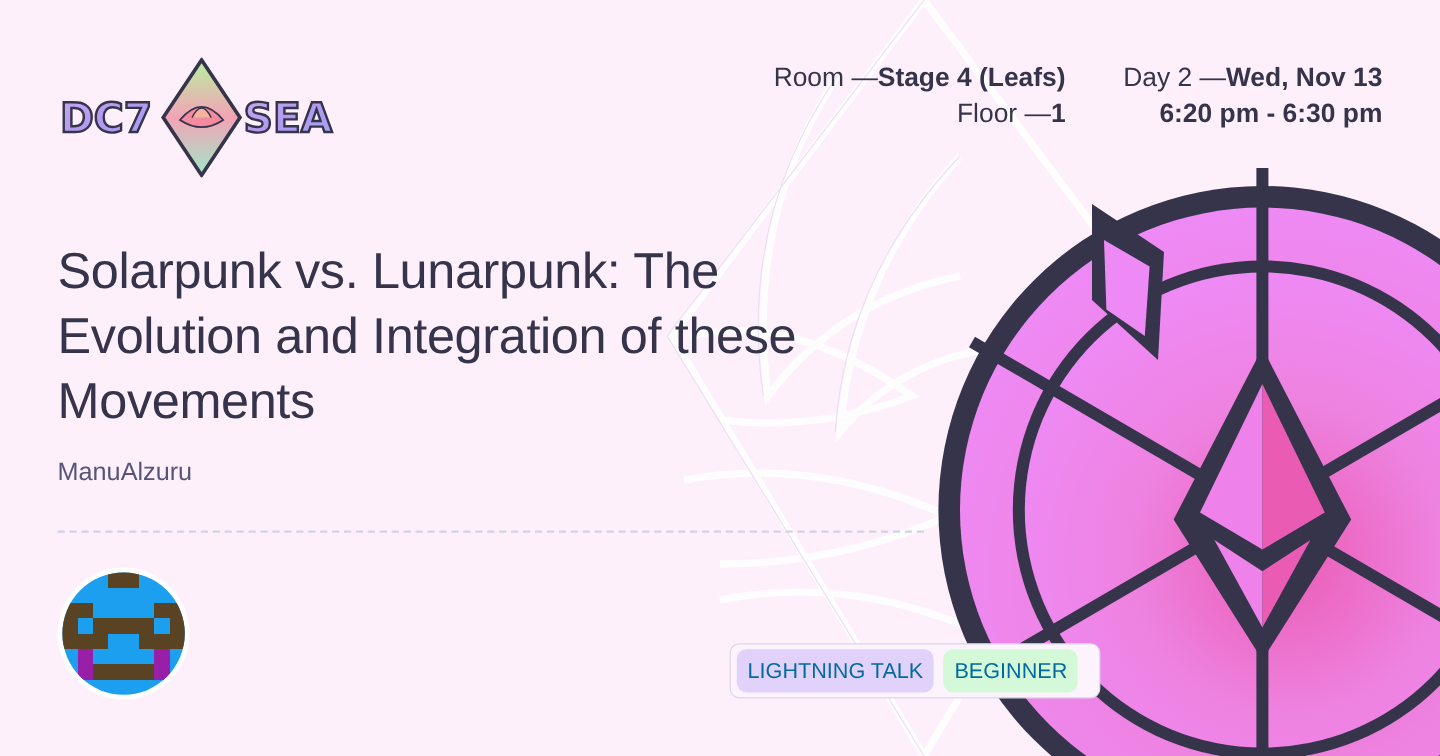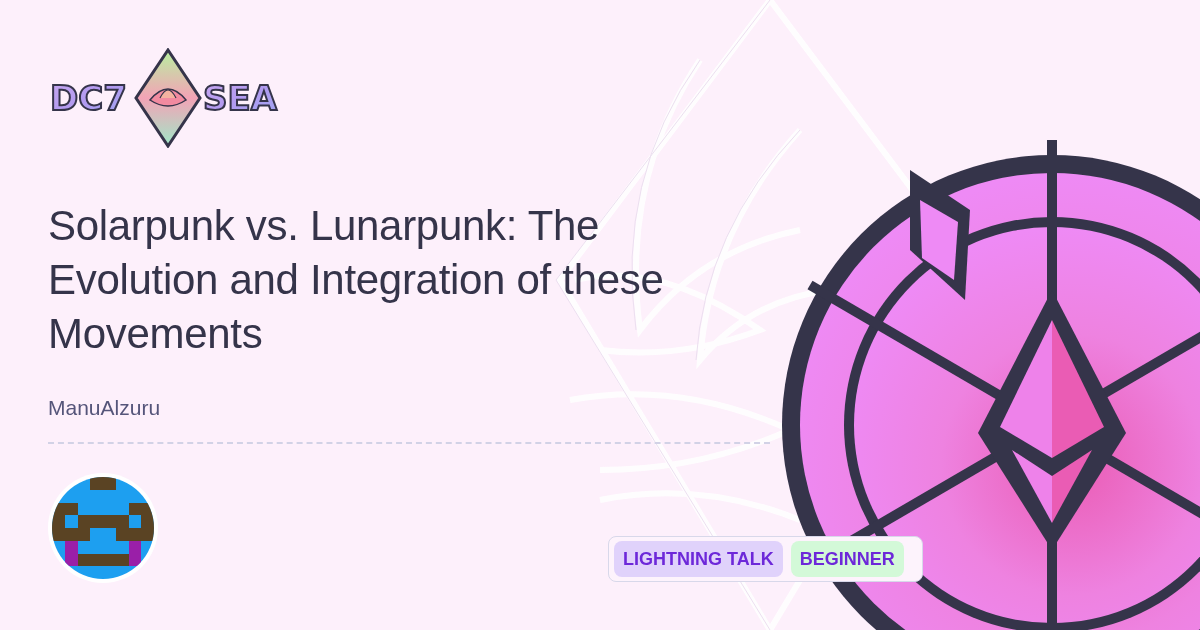--- a/index.html
+++ b/index.html
@@ -15,38 +15,38 @@
   .logo { position: absolute; left: 48px; top: 48px; width: 240px; height: 100px; }
   .meta { position: absolute; top: 50px; right: 48px; display: flex; gap: 48px; font-size: 22px; line-height: 30px; }
   .meta .col { text-align: right; }
   .meta .lbl { font-weight: normal; color: #35344a; }
   .meta .val { font-weight: bold; color: #35344a; }
   .title {
     position: absolute; left: 48px; top: 199px; width: 660px;
     font-size: 42px; line-height: 54px; font-weight: normal; color: #35344a;
     letter-spacing: -0.3px;
   }
-  .speaker { position: absolute; left: 48px; top: 396px; font-size: 21px; color: #55557a; }
+  .speaker { position: absolute; left: 48px; top: 382px; font-size: 21px; color: #55557a; }
   .divider {
     position: absolute; left: 48px; top: 442px; width: 722px; height: 0;
     border-top: 2px dashed #d2d2e6;
   }
   .avatar {
     position: absolute; left: 48px; top: 473px; width: 110px; height: 110px;
     border-radius: 50%; background: #fff; padding: 4px;
   }
   .avatar svg { border-radius: 50%; display: block; }
   .tags {
     position: absolute; left: 608px; top: 536px; height: 46px;
     display: flex; align-items: center; gap: 8px; padding: 0 18px 0 5px;
     background: #fdf3fc; border: 1px solid #d8d8ea; border-radius: 8px;
   }
   .tag {
     height: 36px; line-height: 36px; padding: 0 9px; border-radius: 8px;
-    font-size: 18px; font-weight: bold; color: #6d28d9;
+    font-size: 18px; font-weight: normal; color: #0369a1;
   }
   .tag.type { background: #e0d2fb; }
   .tag.level { background: #d3f9d8; }
   .tag.track { background: transparent; font-weight: normal; color: #111; padding: 0 4px; }
 </style>
 </head>
 <body>
 
 <svg class="bg-lotus" viewBox="0 0 1200 630">
   <g fill="none" stroke="#ffffff" stroke-width="6" opacity="0.9">
@@ -79,20 +79,28 @@
     </linearGradient>
   </defs>
   <text x="2" y="62" font-family="DejaVu Sans, sans-serif" font-weight="bold" font-size="34" fill="url(#lg1)" stroke="#35344a" stroke-width="2">DC7</text>
   <polygon points="120,2 152,50 120,98 88,50" fill="url(#lg2)" stroke="#35344a" stroke-width="3"></polygon>
   <path d="M102 52 Q120 30 138 52 Q120 64 102 52 Z" fill="#f28aa0" stroke="#35344a" stroke-width="1.5"></path>
   <path d="M112 50 Q120 34 128 50" fill="#f5b2a0" stroke="#35344a" stroke-width="1.2"></path>
   <text x="155" y="62" font-family="DejaVu Sans, sans-serif" font-weight="bold" font-size="34" fill="url(#lg1)" stroke="#35344a" stroke-width="2">SEA</text>
 </svg>
 
 <div class="meta">
+  <div class="col">
+    <div><span class="lbl">Room —</span><span class="val">Stage 4 (Leafs)</span></div>
+    <div><span class="lbl">Floor —</span><span class="val">1</span></div>
+  </div>
+  <div class="col">
+    <div><span class="lbl">Day 2 —</span><span class="val">Wed, Nov 13</span></div>
+    <div><span class="val">6:20 pm - 6:30 pm</span></div>
+  </div>
 </div>
 
 <svg class="emblem" viewBox="0 0 430 490">
   <defs>
     <radialGradient id="eg" cx="0.55" cy="0.6" r="0.6">
       <stop offset="0" stop-color="#ea5cb4"></stop>
       <stop offset="0.55" stop-color="#ee82e0"></stop>
       <stop offset="1" stop-color="#ee8af5"></stop>
     </radialGradient>
   </defs>

